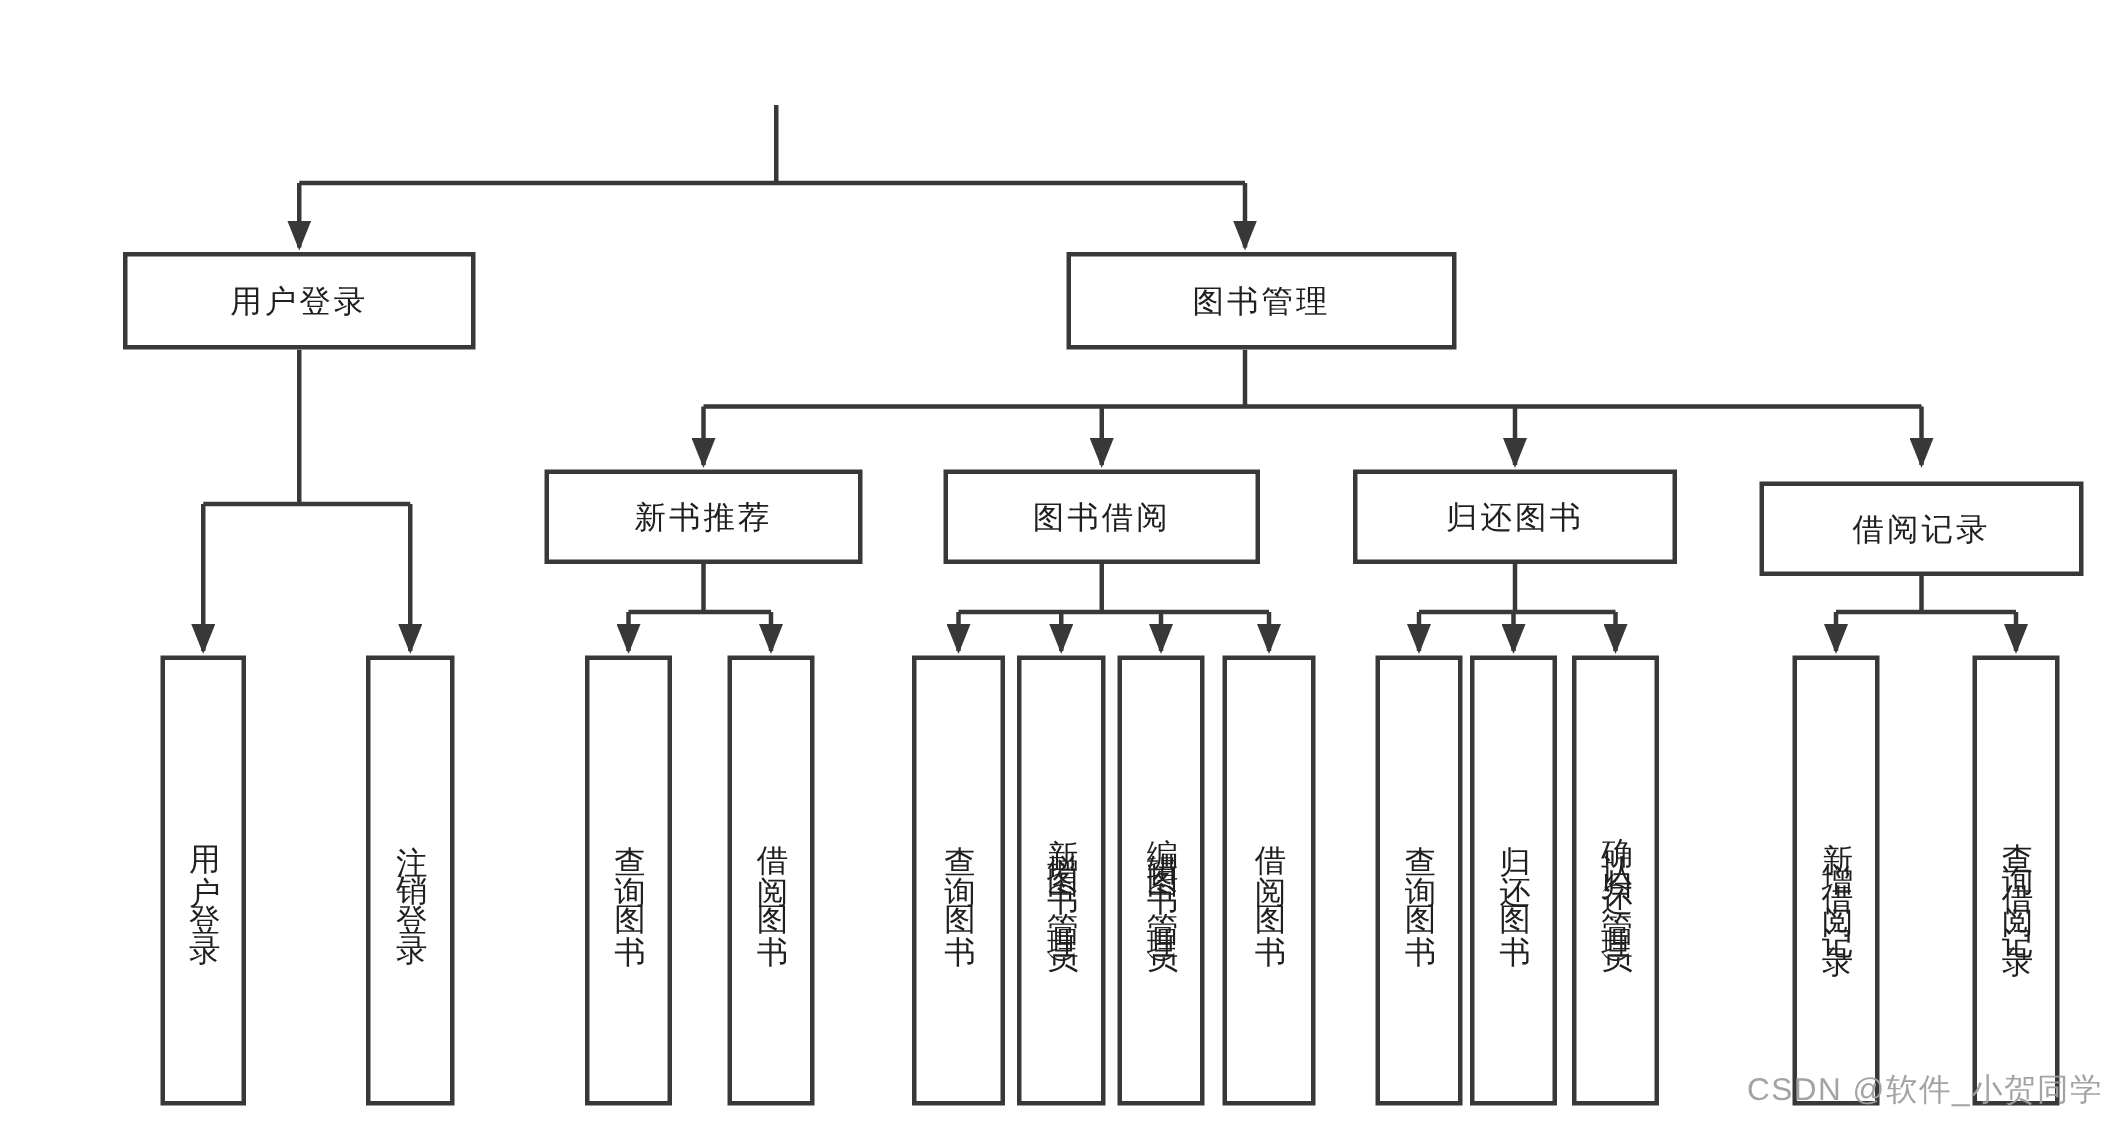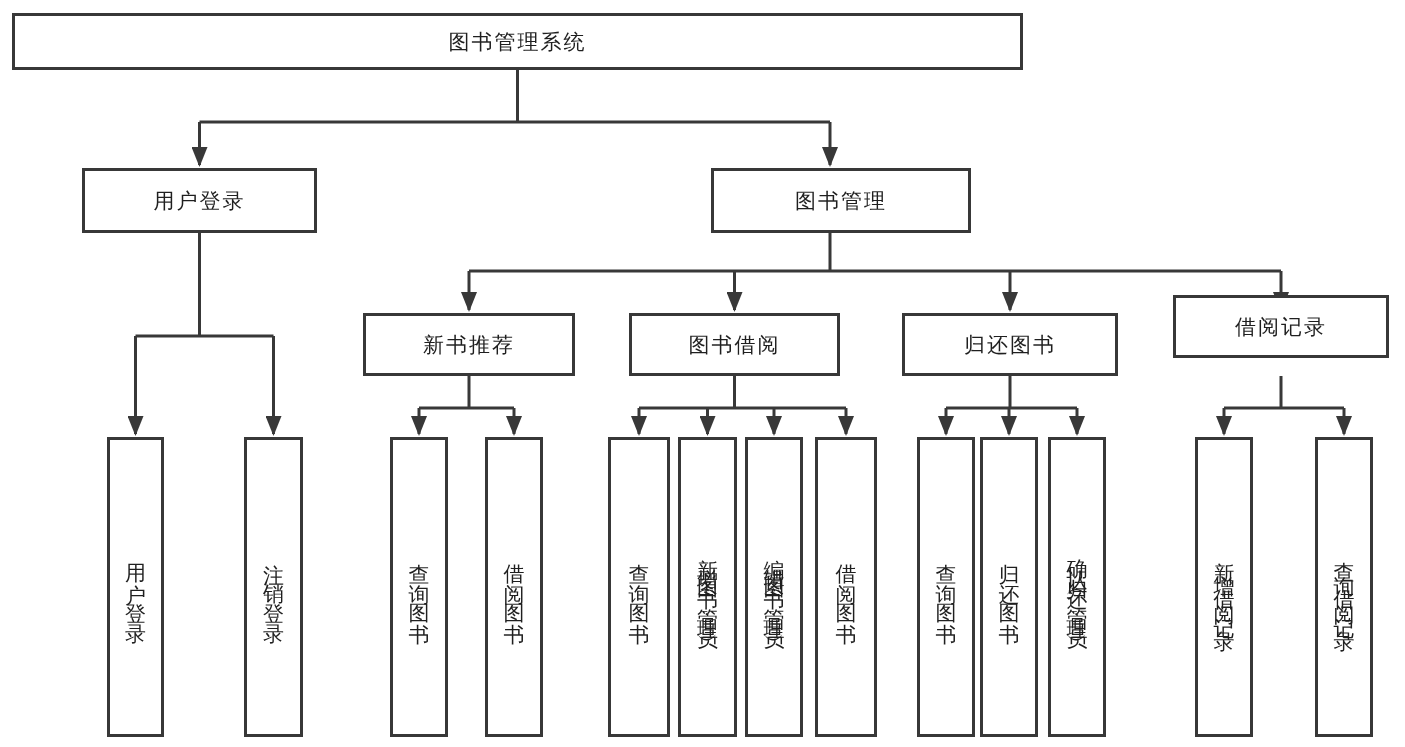--- a/index.html
+++ b/index.html
@@ -101,42 +101,42 @@
       <line class="arrow" x1="1077" y1="408" x2="1077" y2="434"></line>
     </g>
 
     <g>
       <path class="wire" d="M1281 376 V408 M1224 408 H1344"></path>
       <line class="arrow" x1="1224" y1="408" x2="1224" y2="434"></line>
       <line class="arrow" x1="1344" y1="408" x2="1344" y2="434"></line>
     </g>
   </svg>
 
-  <div class="node" style="left:12px; top:13px; width:1011px; height:57px;">图书管理系统</div>
 
   <div class="node" style="left:82px; top:168px; width:235px; height:65px;">用户登录</div>
   <div class="node" style="left:711px; top:168px; width:260px; height:65px;">图书管理</div>
 
   <div class="node" style="left:363px; top:313px; width:212px; height:63px;">新书推荐</div>
   <div class="node" style="left:629px; top:313px; width:211px; height:63px;font-family:Liberation Mono, monospace;">图书借阅</div>
   <div class="node" style="left:902px; top:313px; width:216px; height:63px;">归还图书</div>
-  <div class="node" style="left:1173px; top:295px; width:216px; height:63px;">借阅记录</div>
+  <div class="node" style="left:1173px; top:321px; width:216px; height:63px;">借阅记录</div>
 
   <div class="leaf sp-l" style="left:107px; width:57px;">用户登录</div>
   <div class="leaf sp-l" style="left:244px; width:59px;">注销登录</div>
 
   <div class="leaf sp-l" style="left:390px; width:58px;">查询图书</div>
   <div class="leaf sp-l" style="left:485px; width:58px;">借阅图书</div>
 
   <div class="leaf sp-l" style="left:608px; width:62px;">查询图书</div>
   <div class="leaf sp-s" style="left:678px; width:59px;">新增图书（管理员）</div>
   <div class="leaf sp-s" style="left:745px; width:58px;">编辑图书（管理员）</div>
   <div class="leaf sp-l" style="left:815px; width:62px;">借阅图书</div>
 
   <div class="leaf sp-l" style="left:917px; width:58px;">查询图书</div>
   <div class="leaf sp-l" style="left:980px; width:58px;">归还图书</div>
   <div class="leaf sp-s" style="left:1048px; width:58px;">确认归还（管理员）</div>
 
   <div class="leaf sp-m" style="left:1195px; width:58px;">新增借阅记录</div>
   <div class="leaf sp-m" style="left:1315px; width:58px;">查询借阅记录</div>
 
+  <div class="watermark">CSDN @软件_小贺同学</div>
 
 </div>
 
 </body></html>

